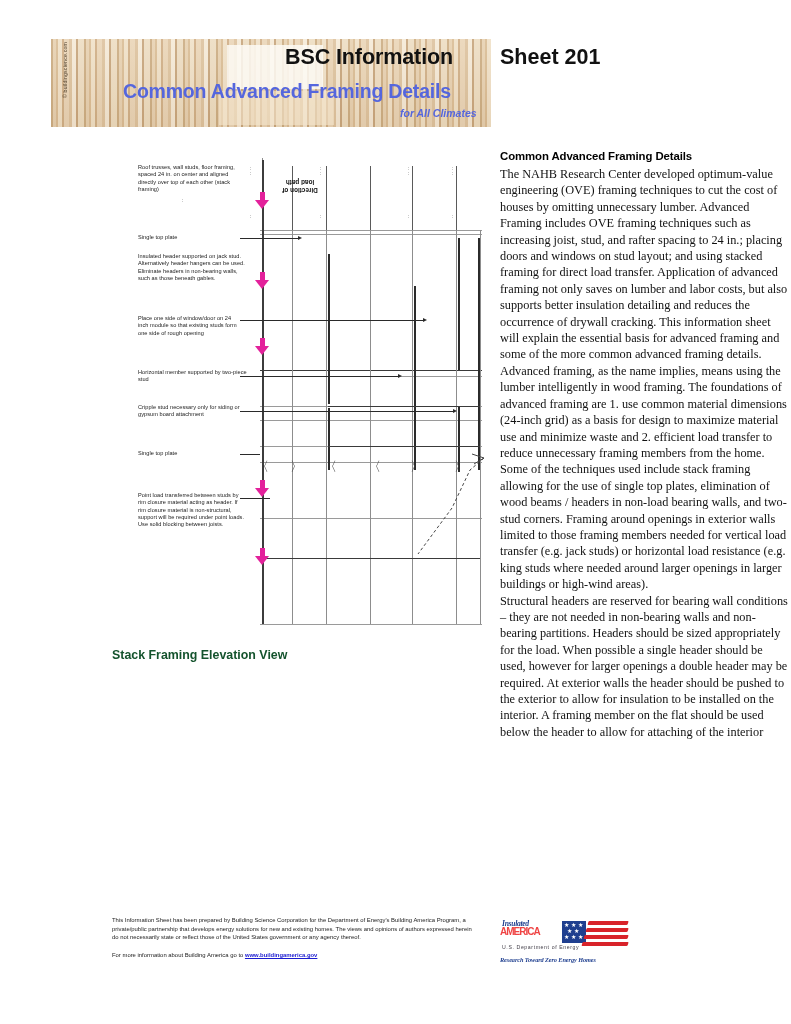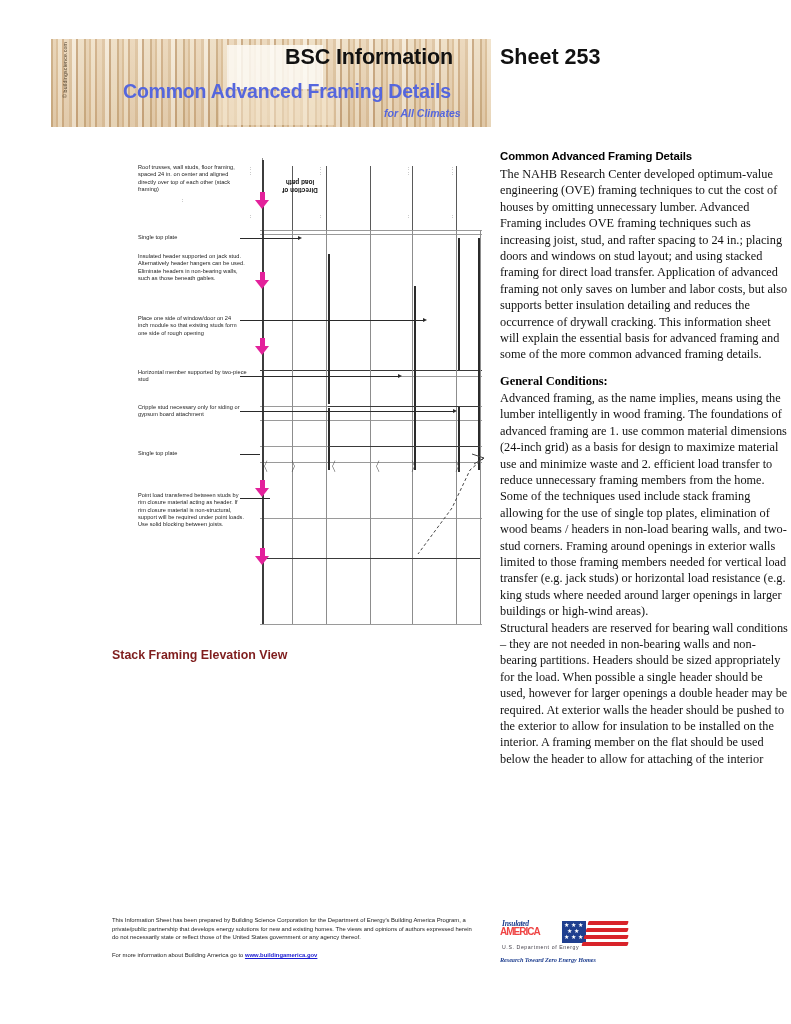--- a/index.html
+++ b/index.html
@@ -66,21 +66,21 @@
     position:absolute;left:99px;top:80px;
     font-family:"Liberation Sans", sans-serif;
     font-weight:bold;font-size:19.5px;
     color:#5566dd;white-space:nowrap;
     letter-spacing:-.2px;
   }
   .hdr-sub2{
     position:absolute;left:360px;top:107px;
     font-family:"Liberation Sans", sans-serif;
     font-weight:bold;font-style:italic;font-size:10.5px;
-    color:#5566dd;white-space:nowrap;
+    color:#5566dd;white-space:nowrap;padding-left:16px;
   }
 
   
   .col-right{
     position:absolute;left:476px;top:150px;width:288px;
   }
   .r-h{
     font-family:"Liberation Sans", sans-serif;
     font-weight:bold;font-size:11.4px;color:#000;
     margin:0 0 4px 0;letter-spacing:-.1px;
@@ -137,21 +137,21 @@
     width:44px;
   }
   .joist-sym{
     position:absolute;
     font-family:"Liberation Serif", serif;
     font-size:13px;color:#444;
   }
   .caption{
     position:absolute;left:88px;top:648px;
     font-family:"Liberation Sans", sans-serif;
-    font-weight:bold;font-size:12.4px;color:#7f1d1d;
+    font-weight:bold;font-size:12.4px;color:#14532d;
   }
   .tickcol{
     position:absolute;
     font-family:"Liberation Sans", sans-serif;
     font-size:5px;line-height:5px;color:#333;
   }
 
   
   .footer{
     position:absolute;left:88px;top:916px;width:360px;
@@ -202,21 +202,21 @@
 
 <div class="page">
 
   <div class="header">
     <div class="wood"></div>
     <div class="wood-panel"></div>
     <div class="wood-panel2"></div>
     <div class="copyright-vert">© buildingscience.com</div>
   </div>
   <div class="bsc-info">BSC Information</div>
-  <div class="sheet-no">Sheet 253</div>
+  <div class="sheet-no">Sheet 201</div>
   <div class="hdr-sub">Common Advanced Framing Details</div>
   <div class="hdr-sub2">for All Climates</div>
 
   <div class="diagram">
 
     <div class="f-h" style="left:148px;top:72px;width:222px;"></div>
     <div class="f-h" style="left:148px;top:76px;width:222px;"></div>
     <div class="f-h-dark" style="left:148px;top:212px;width:222px;"></div>
     <div class="f-h" style="left:148px;top:218px;width:222px;"></div>
     <div class="f-h" style="left:148px;top:248px;width:222px;"></div>
@@ -325,21 +325,20 @@
 
     <div class="dlabel" style="left:26px;top:334px;width:108px;">Point load transferred between studs by rim closure material acting as header. If rim closure material is non-structural, support will be required under point loads. Use solid blocking between joists.</div>
 
   </div>
 
   <div class="caption">Stack Framing Elevation View</div>
 
   <div class="col-right">
     <div class="r-h">Common Advanced Framing Details</div>
     <p class="r-p">The NAHB Research Center developed optimum-value engineering (OVE) framing techniques to cut the cost of houses by omitting unnecessary lumber.  Advanced Framing includes OVE framing techniques such as increasing joist, stud, and rafter spacing to 24 in.; placing doors and windows on stud layout; and using stacked framing for direct load transfer. Application of advanced framing not only saves on lumber and labor costs, but also supports better insulation detailing and reduces the occurrence of drywall cracking.   This information sheet will explain the essential basis for advanced framing and some of the more common advanced framing details.</p>
-    <div class="r-h2">General Conditions:</div>
     <p class="r-p">Advanced framing, as the name implies, means using the lumber intelligently in wood framing. The foundations of advanced framing are 1. use common material dimensions (24-inch grid) as a basis for design to maximize material use and minimize waste and 2. efficient load transfer to reduce unnecessary framing members from the home.  Some of the techniques used include stack framing allowing for the use of single top plates, elimination of wood beams / headers in non-load bearing walls, and two-stud corners. Framing around openings in exterior walls limited to those framing members needed for vertical load transfer (e.g. jack studs) or horizontal load resistance (e.g. king studs where needed around larger openings in larger buildings or high-wind areas).</p>
     <p class="r-p">Structural headers are reserved for bearing wall conditions – they are not needed in non-bearing walls and non-bearing partitions.  Headers should be sized appropriately for the load. When possible a single header should be used, however for larger openings a double header may be required.  At exterior walls the header should be pushed to the exterior to allow for insulation to be installed on the interior.  A framing member on the flat should be used below the header to allow for attaching of the interior</p>
   </div>
 
   <div class="footer">
     <p class="f-p">This Information Sheet has been prepared by Building Science Corporation for the Department of Energy's Building America Program, a private/public partnership that develops energy solutions for new and existing homes. The views and opinions of authors expressed herein do not necessarily state or reflect those of the United States government or any agency thereof.</p>
     <p class="f-p f-p2"><span>For more information about Building America go to </span><span class="f-link">www.buildingamerica.gov</span></p>
   </div>
 
   <div class="logo">

